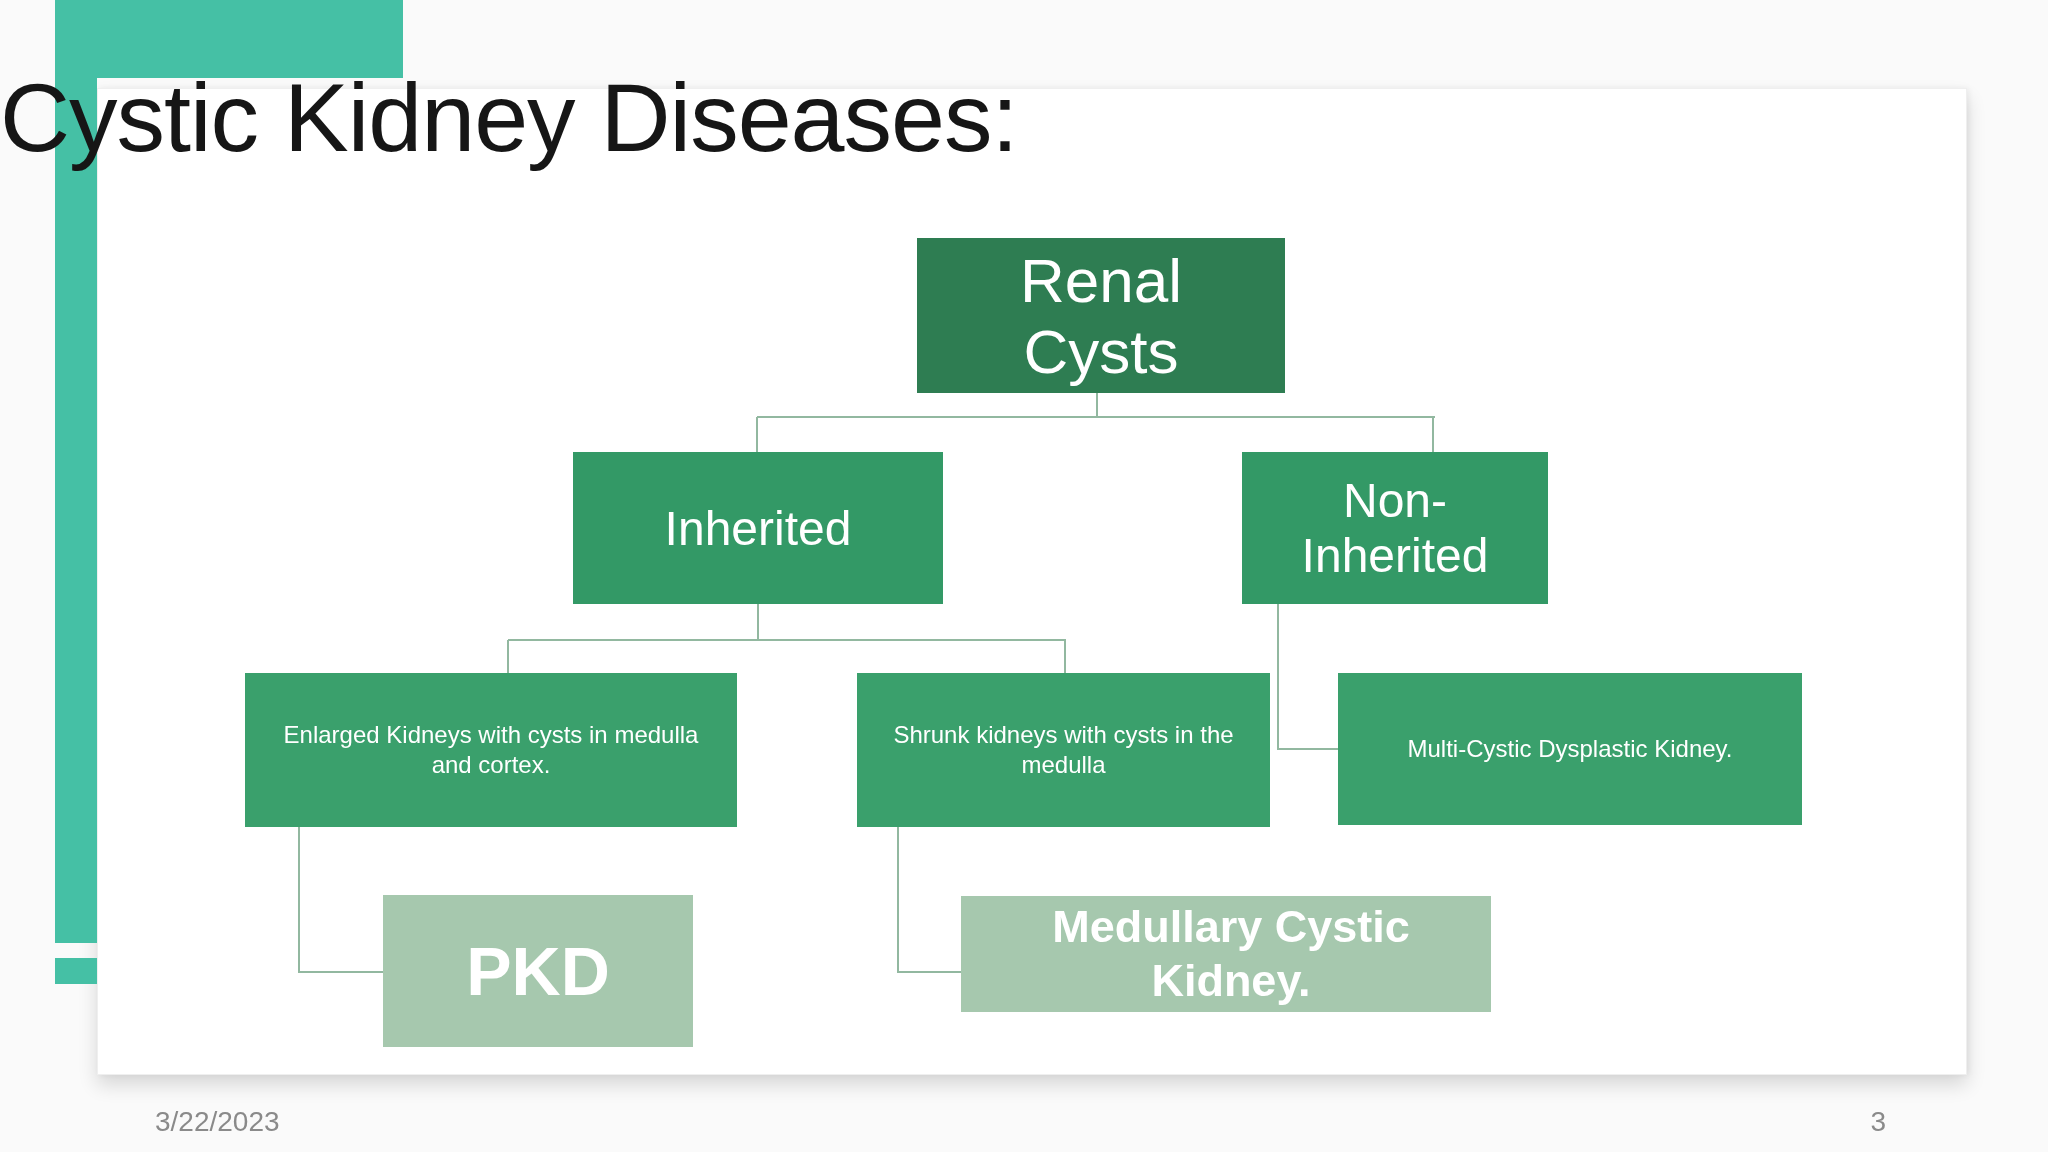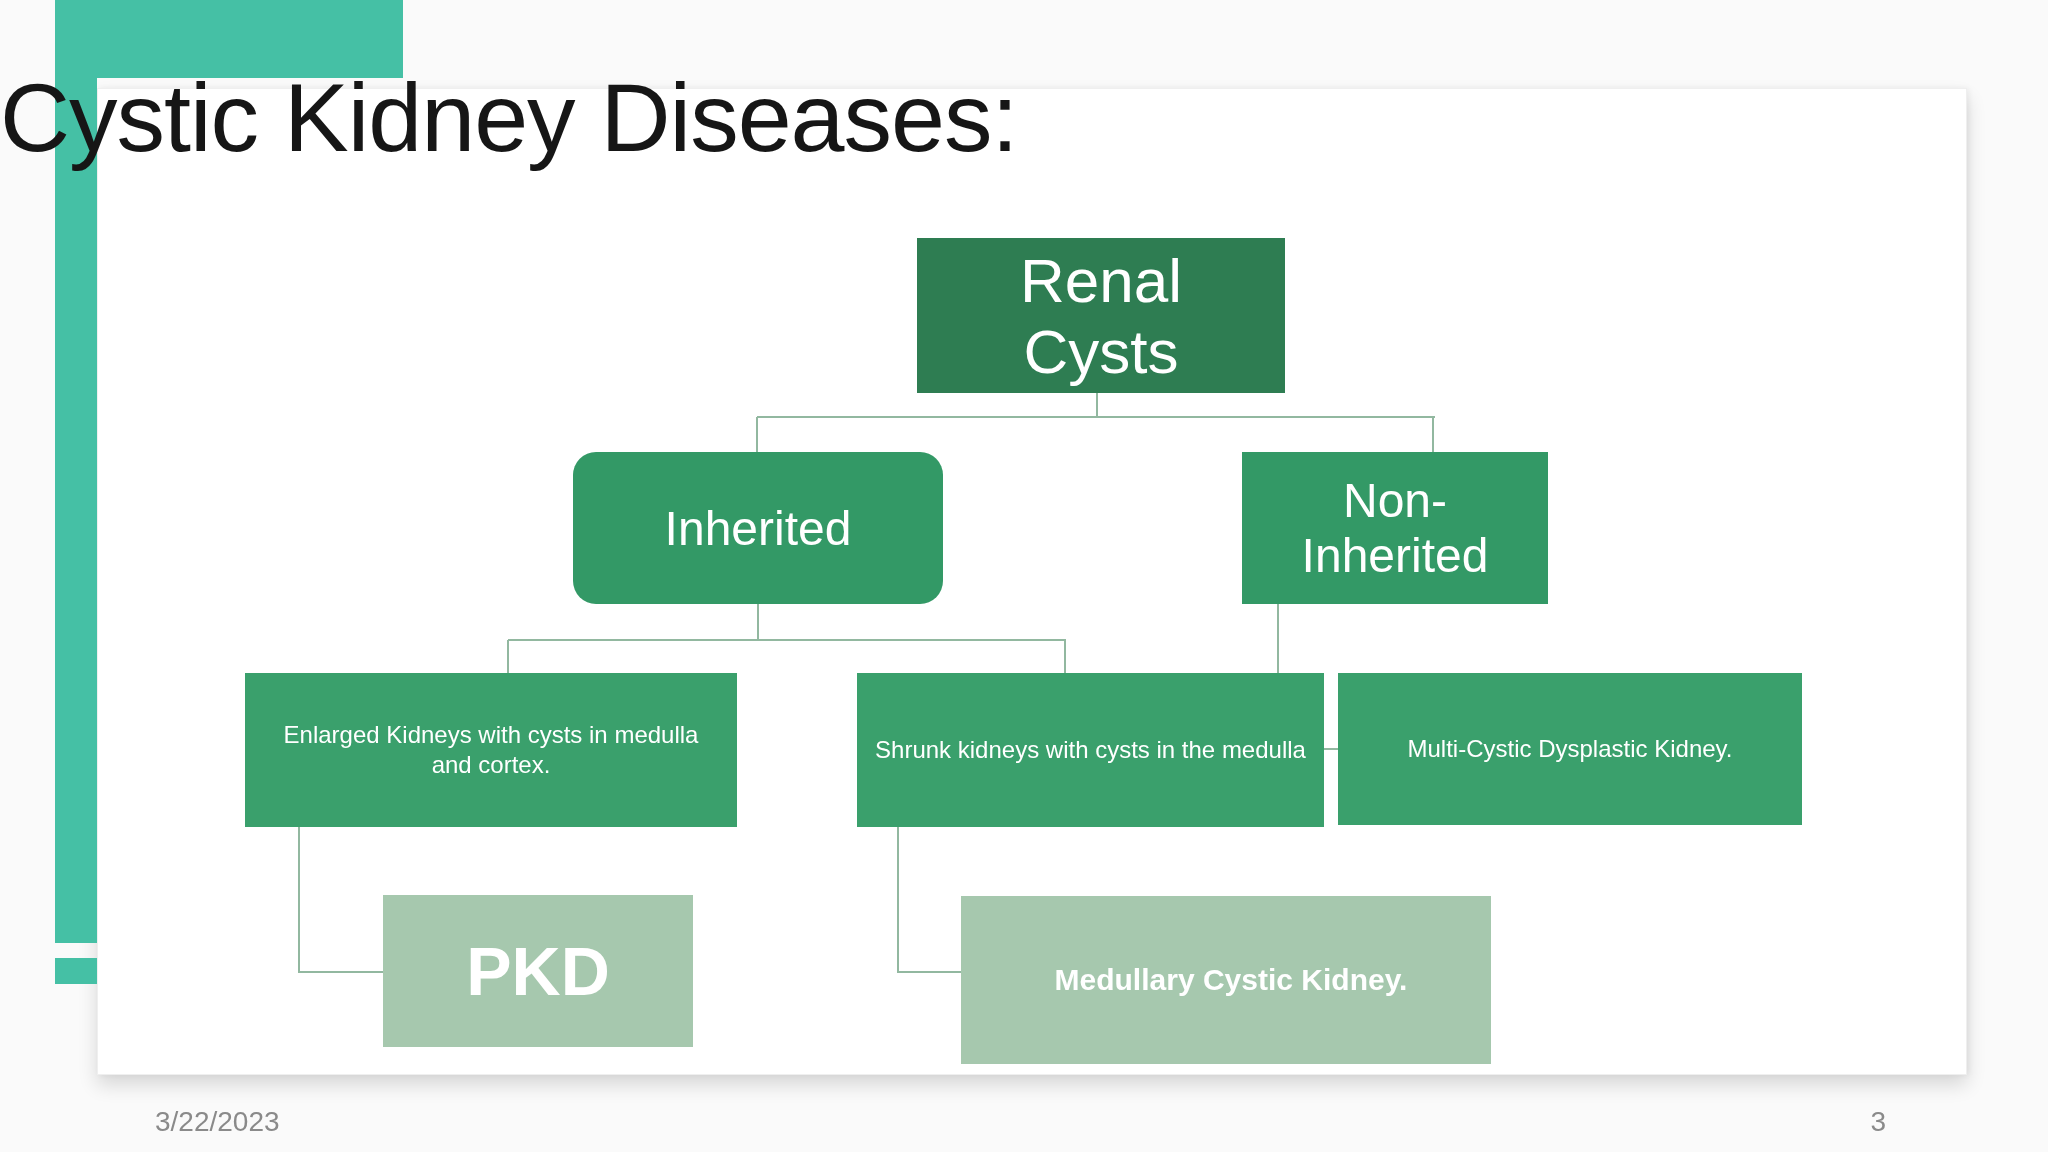--- a/index.html
+++ b/index.html
@@ -42,27 +42,27 @@
   .node{
     position:absolute;display:flex;align-items:center;justify-content:center;
     color:#ffffff;text-align:center;box-sizing:border-box;padding:6px 18px;
     z-index:4;
   }
   .lvl1{background:var(--node-l1);font-size:62px;}
   .lvl2{background:var(--node-l2);font-size:48px;}
   .lvl3{background:var(--node-l3);font-size:24px;line-height:1.25;}
   .lvl4{background:var(--node-l4);font-weight:bold;}
   .node-renal{left:917px;top:238px;width:368px;height:155px;}
-  .node-inherited{left:573px;top:452px;width:370px;height:152px;border-radius:23px;}
+  .node-inherited{left:573px;top:452px;width:370px;height:152px;}
   .node-noninherited{left:1242px;top:452px;width:306px;height:152px;}
   .node-enlarged{left:245px;top:673px;width:492px;height:154px;}
-  .node-shrunk{left:857px;top:673px;width:467px;height:154px;}
+  .node-shrunk{left:857px;top:673px;width:413px;height:154px;}
   .node-multicystic{left:1338px;top:673px;width:464px;height:152px;}
   .node-pkd{left:383px;top:895px;width:310px;height:152px;font-size:68px;}
-  .node-medullary{left:961px;top:896px;width:530px;height:168px;font-size:30px;line-height:1.2;padding-left:28px;}
+  .node-medullary{left:961px;top:896px;width:530px;height:116px;font-size:45px;line-height:1.2;padding-left:28px;}
   .conn{position:absolute;background:var(--connector);z-index:2;}
   .c-v1{left:1096px;top:392px;width:2px;height:25px;}
   .c-h1{left:757px;top:416px;width:678px;height:2px;}
   .c-v2{left:756px;top:417px;width:2px;height:36px;}
   .c-v3{left:1432px;top:417px;width:2px;height:36px;}
   .c-v4{left:757px;top:603px;width:2px;height:37px;}
   .c-h2{left:508px;top:639px;width:558px;height:2px;}
   .c-v5{left:507px;top:640px;width:2px;height:34px;}
   .c-v6{left:1064px;top:640px;width:2px;height:34px;}
   .c-v7{left:1277px;top:603px;width:2px;height:146px;}

